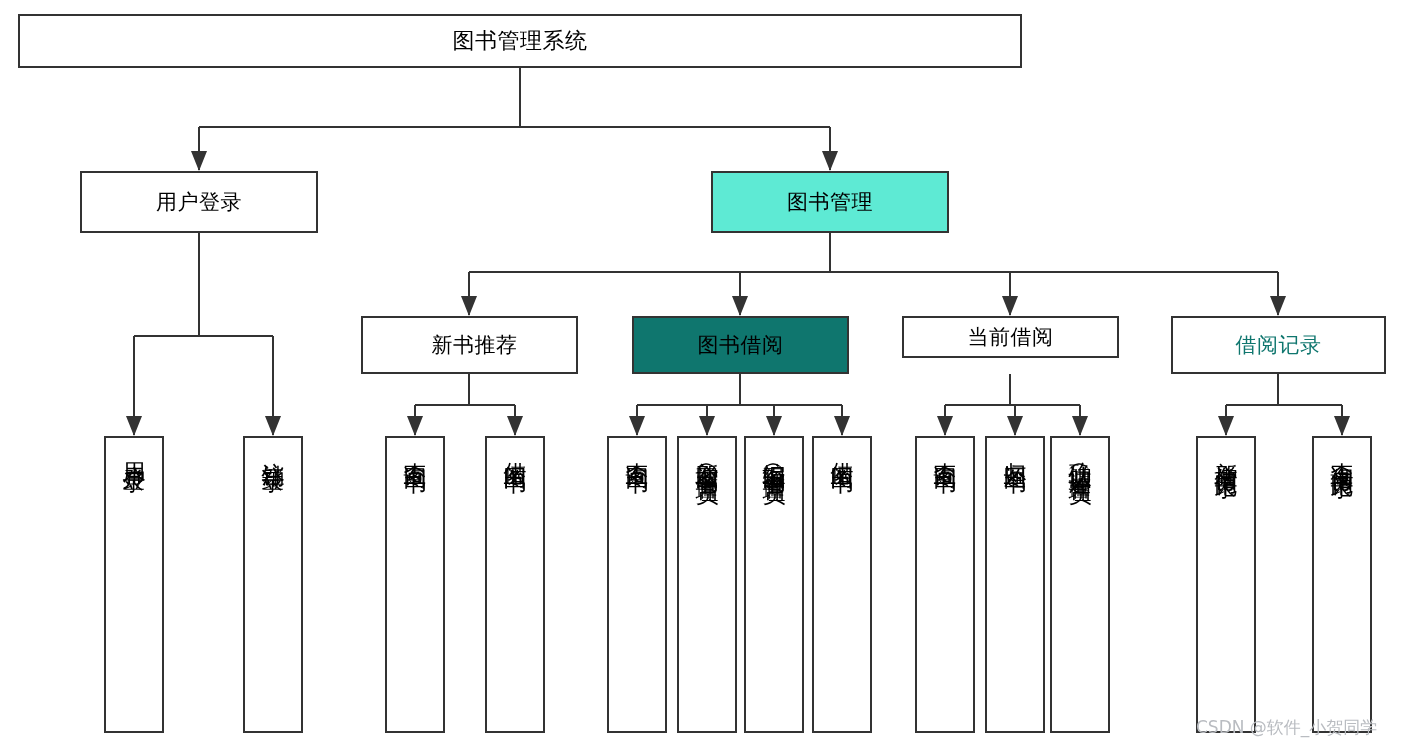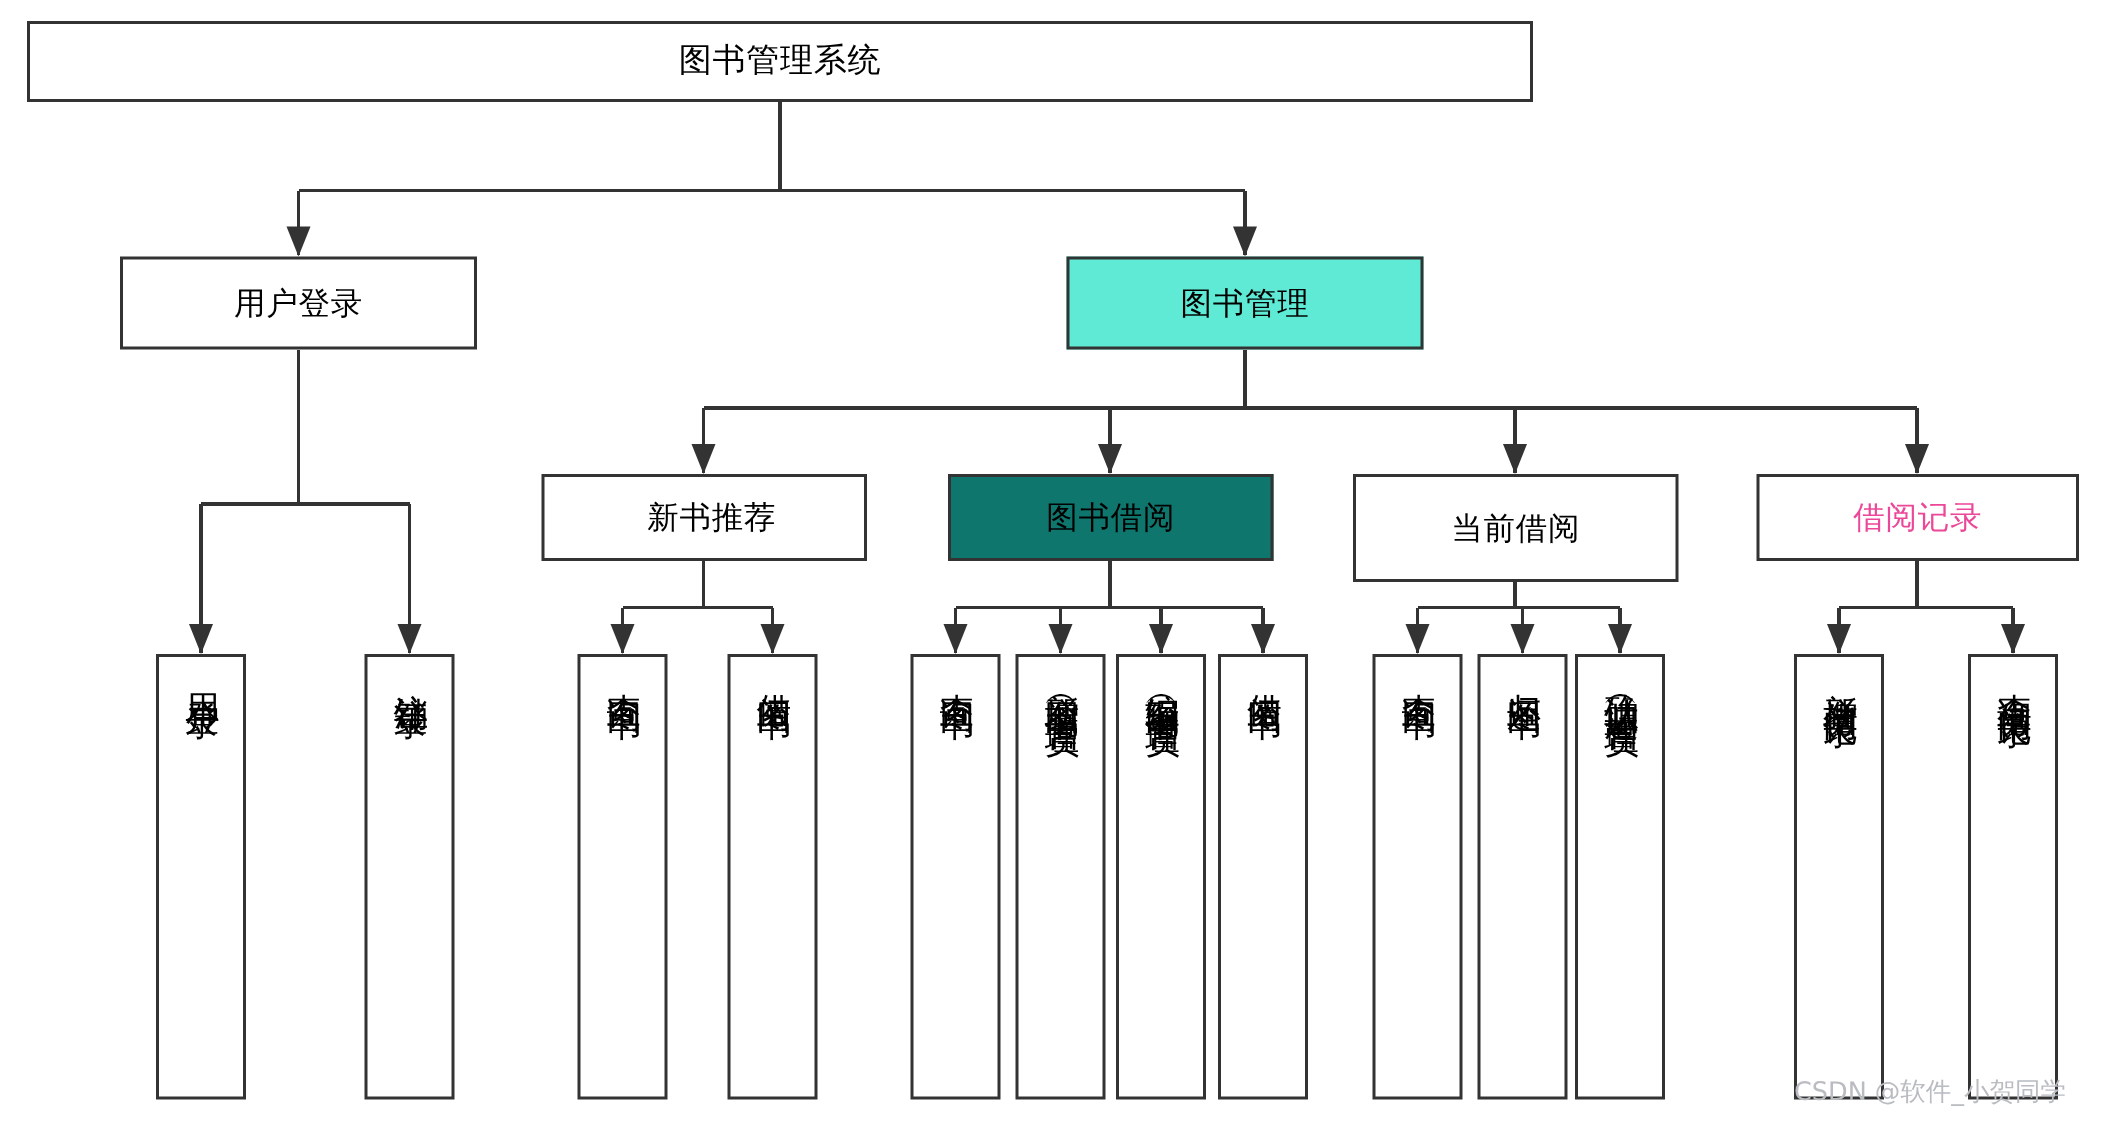--- a/index.html
+++ b/index.html
@@ -144,25 +144,25 @@
     </div>
     <div class="node horiz level1" style="left: 711px; top: 171px; width: 238px; height: 62px; border-color: rgb(51, 51, 51); background: #5eead4;">
       <span class="label" style="color: rgb(0, 0, 0);">图书管理</span>
     </div>
     <div class="node horiz level2" style="left: 361px; top: 316px; width: 217px; height: 58px; border-color: rgb(51, 51, 51); background: rgb(255, 255, 255);">
       <span class="label" style="color: rgb(0, 0, 0); margin-left: 10px;">新书推荐</span>
     </div>
     <div class="node horiz level2" style="left: 632px; top: 316px; width: 217px; height: 58px; border-color: rgb(51, 51, 51); background: #0f766e;">
       <span class="label" style="color: rgb(0, 0, 0);">图书借阅</span>
     </div>
-    <div class="node horiz level2" style="left: 902px; top: 316px; width: 217px; height: 72px; border-color: rgb(51, 51, 51); background: rgb(255, 255, 255);">
+    <div class="node horiz level2" style="left: 902px; top: 316px; width: 217px; height: 42px; border-color: rgb(51, 51, 51); background: rgb(255, 255, 255);">
       <span class="label" style="color: rgb(0, 0, 0);">当前借阅</span>
     </div>
     <div class="node horiz level2" style="left: 1171px; top: 316px; width: 215px; height: 58px; border-color: rgb(51, 51, 51); background: rgb(255, 255, 255);">
-      <span class="label" style="color: #ec4899;">借阅记录</span>
+      <span class="label" style="color: #0f766e;">借阅记录</span>
     </div>
     <div class="node vert leaf" style="left: 104px; top: 436px; width: 60px; height: 297px; border-color: rgb(51, 51, 51); background: rgb(255, 255, 255);">
       <span class="label" style="color: rgb(0, 0, 0);">用户登录</span>
     </div>
     <div class="node vert leaf" style="left: 243px; top: 436px; width: 60px; height: 297px; border-color: rgb(51, 51, 51); background: rgb(255, 255, 255);">
       <span class="label" style="color: rgb(0, 0, 0);">注销登录</span>
     </div>
     <div class="node vert leaf" style="left: 385px; top: 436px; width: 60px; height: 297px; border-color: rgb(51, 51, 51); background: rgb(255, 255, 255);">
       <span class="label" style="color: rgb(0, 0, 0);">查询图书</span>
     </div>

